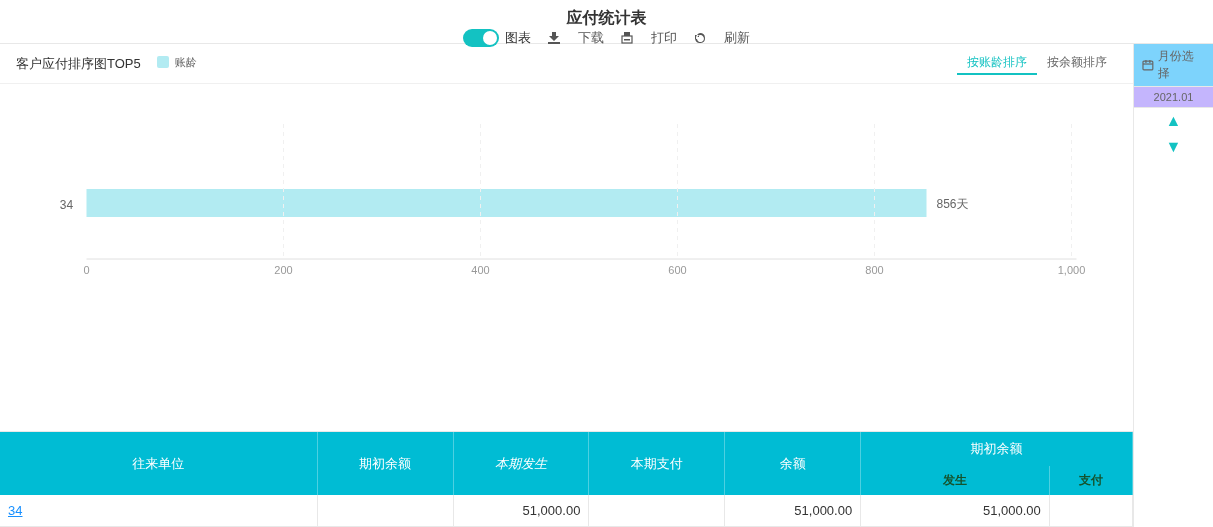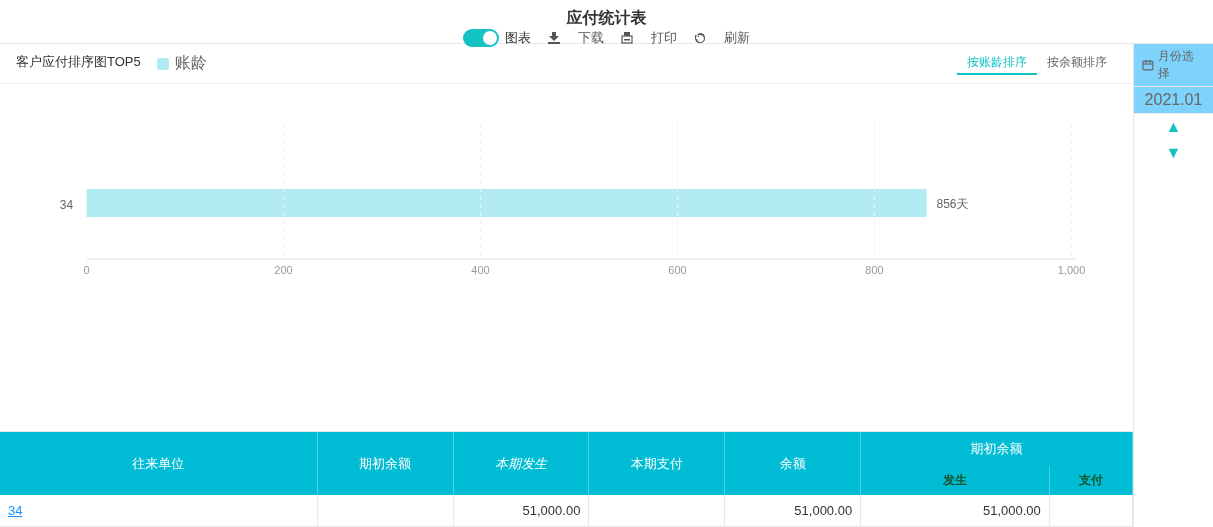--- a/index.html
+++ b/index.html
@@ -18,21 +18,21 @@
     
     
     .main-content { display: flex; flex: 1; overflow: hidden; }
     
     
     .chart-area { flex: 1; display: flex; flex-direction: column; overflow: hidden; }
     
     
     .chart-header { display: flex; align-items: center; justify-content: space-between; padding: 8px 16px; border-bottom: 1px solid #f0f0f0; }
     .chart-legend { display: flex; align-items: flex-start; gap: 16px; }
-    .legend-item { display: flex; align-items: center; gap: 6px; font-size: 16px; color: #666; }
+    .legend-item { display: flex; align-items: center; gap: 6px; font-size: 11px; color: #666; }
     .legend-dot { width: 12px; height: 12px; border-radius: 2px; }
     .sort-buttons { display: flex; gap: 0; }
     .sort-btn { padding: 2px 10px; font-size: 12px; cursor: pointer; border-bottom: 2px solid transparent; color: #666; }
     .sort-btn.active { color: #13c2c2; border-bottom: 2px solid #13c2c2; }
     
     
     .bar-chart-wrap { flex: 1; padding: 10px 20px 10px 10px; position: relative; }
     
     
     .table-area { border-top: 1px solid #e8e8e8; }
@@ -169,21 +169,21 @@
     <div class="right-sidebar">
       <div style="display:flex;align-items:center;padding:4px 8px;border-bottom:1px solid #e8e8e8;background:#7dd3fc;">
         <svg width="12" height="12" viewBox="0 0 12 12" style="margin-right:4px;">
             <rect x="1" y="2" width="10" height="9" rx="1" fill="none" stroke="#666" stroke-width="1.2"></rect>
             <line x1="4" y1="1" x2="4" y2="4" stroke="#666" stroke-width="1.2"></line>
             <line x1="8" y1="1" x2="8" y2="4" stroke="#666" stroke-width="1.2"></line>
             <line x1="1" y1="5" x2="11" y2="5" stroke="#666" stroke-width="1.2"></line>
           </svg>
         <span style="font-size:12px;color:#666;">月份选择</span>
       </div>
-      <div style="text-align:center;padding:4px;font-size:16px;color:#666;border-bottom:1px solid #e8e8e8;background:#7dd3fc;">2021.01</div>
+      <div style="text-align:center;padding:4px;font-size:11px;color:#666;border-bottom:1px solid #e8e8e8;background:#c4b5fd;">2021.01</div>
 
       <button class="nav-btn">▲</button>
 
 
       <button class="nav-btn">▼</button>
     </div>
   </div>
 </div>
 
 </body></html>

